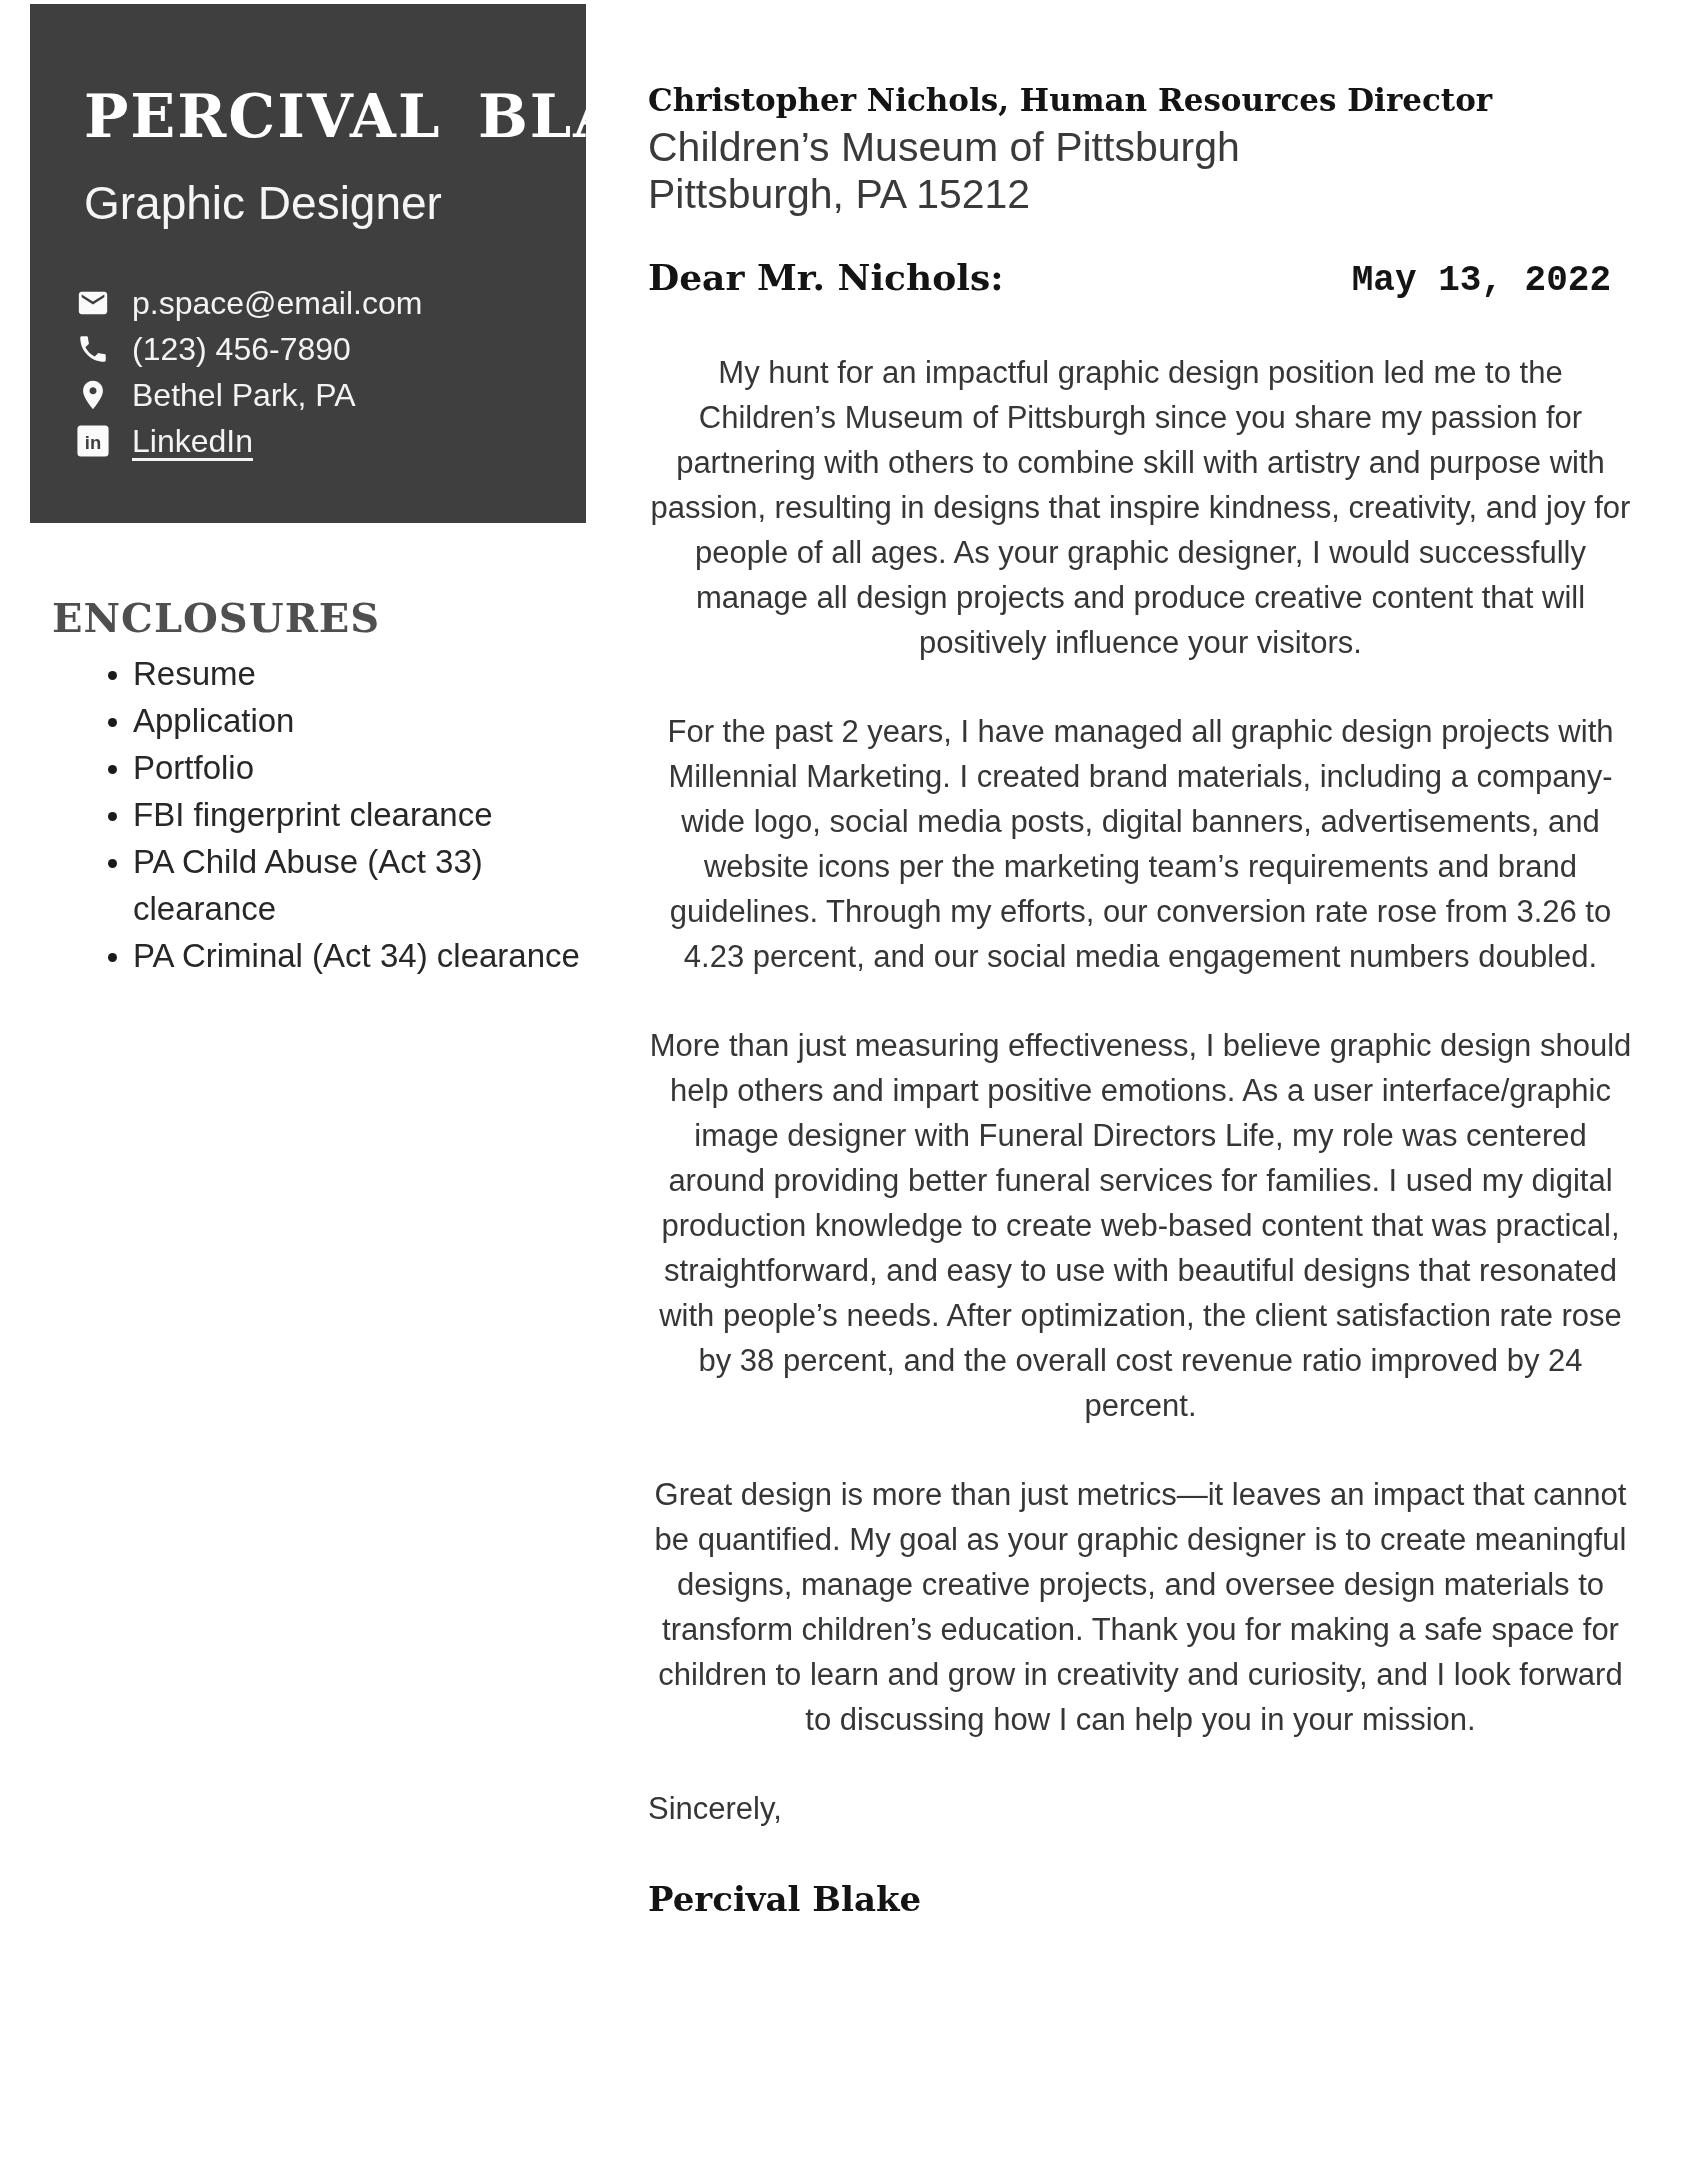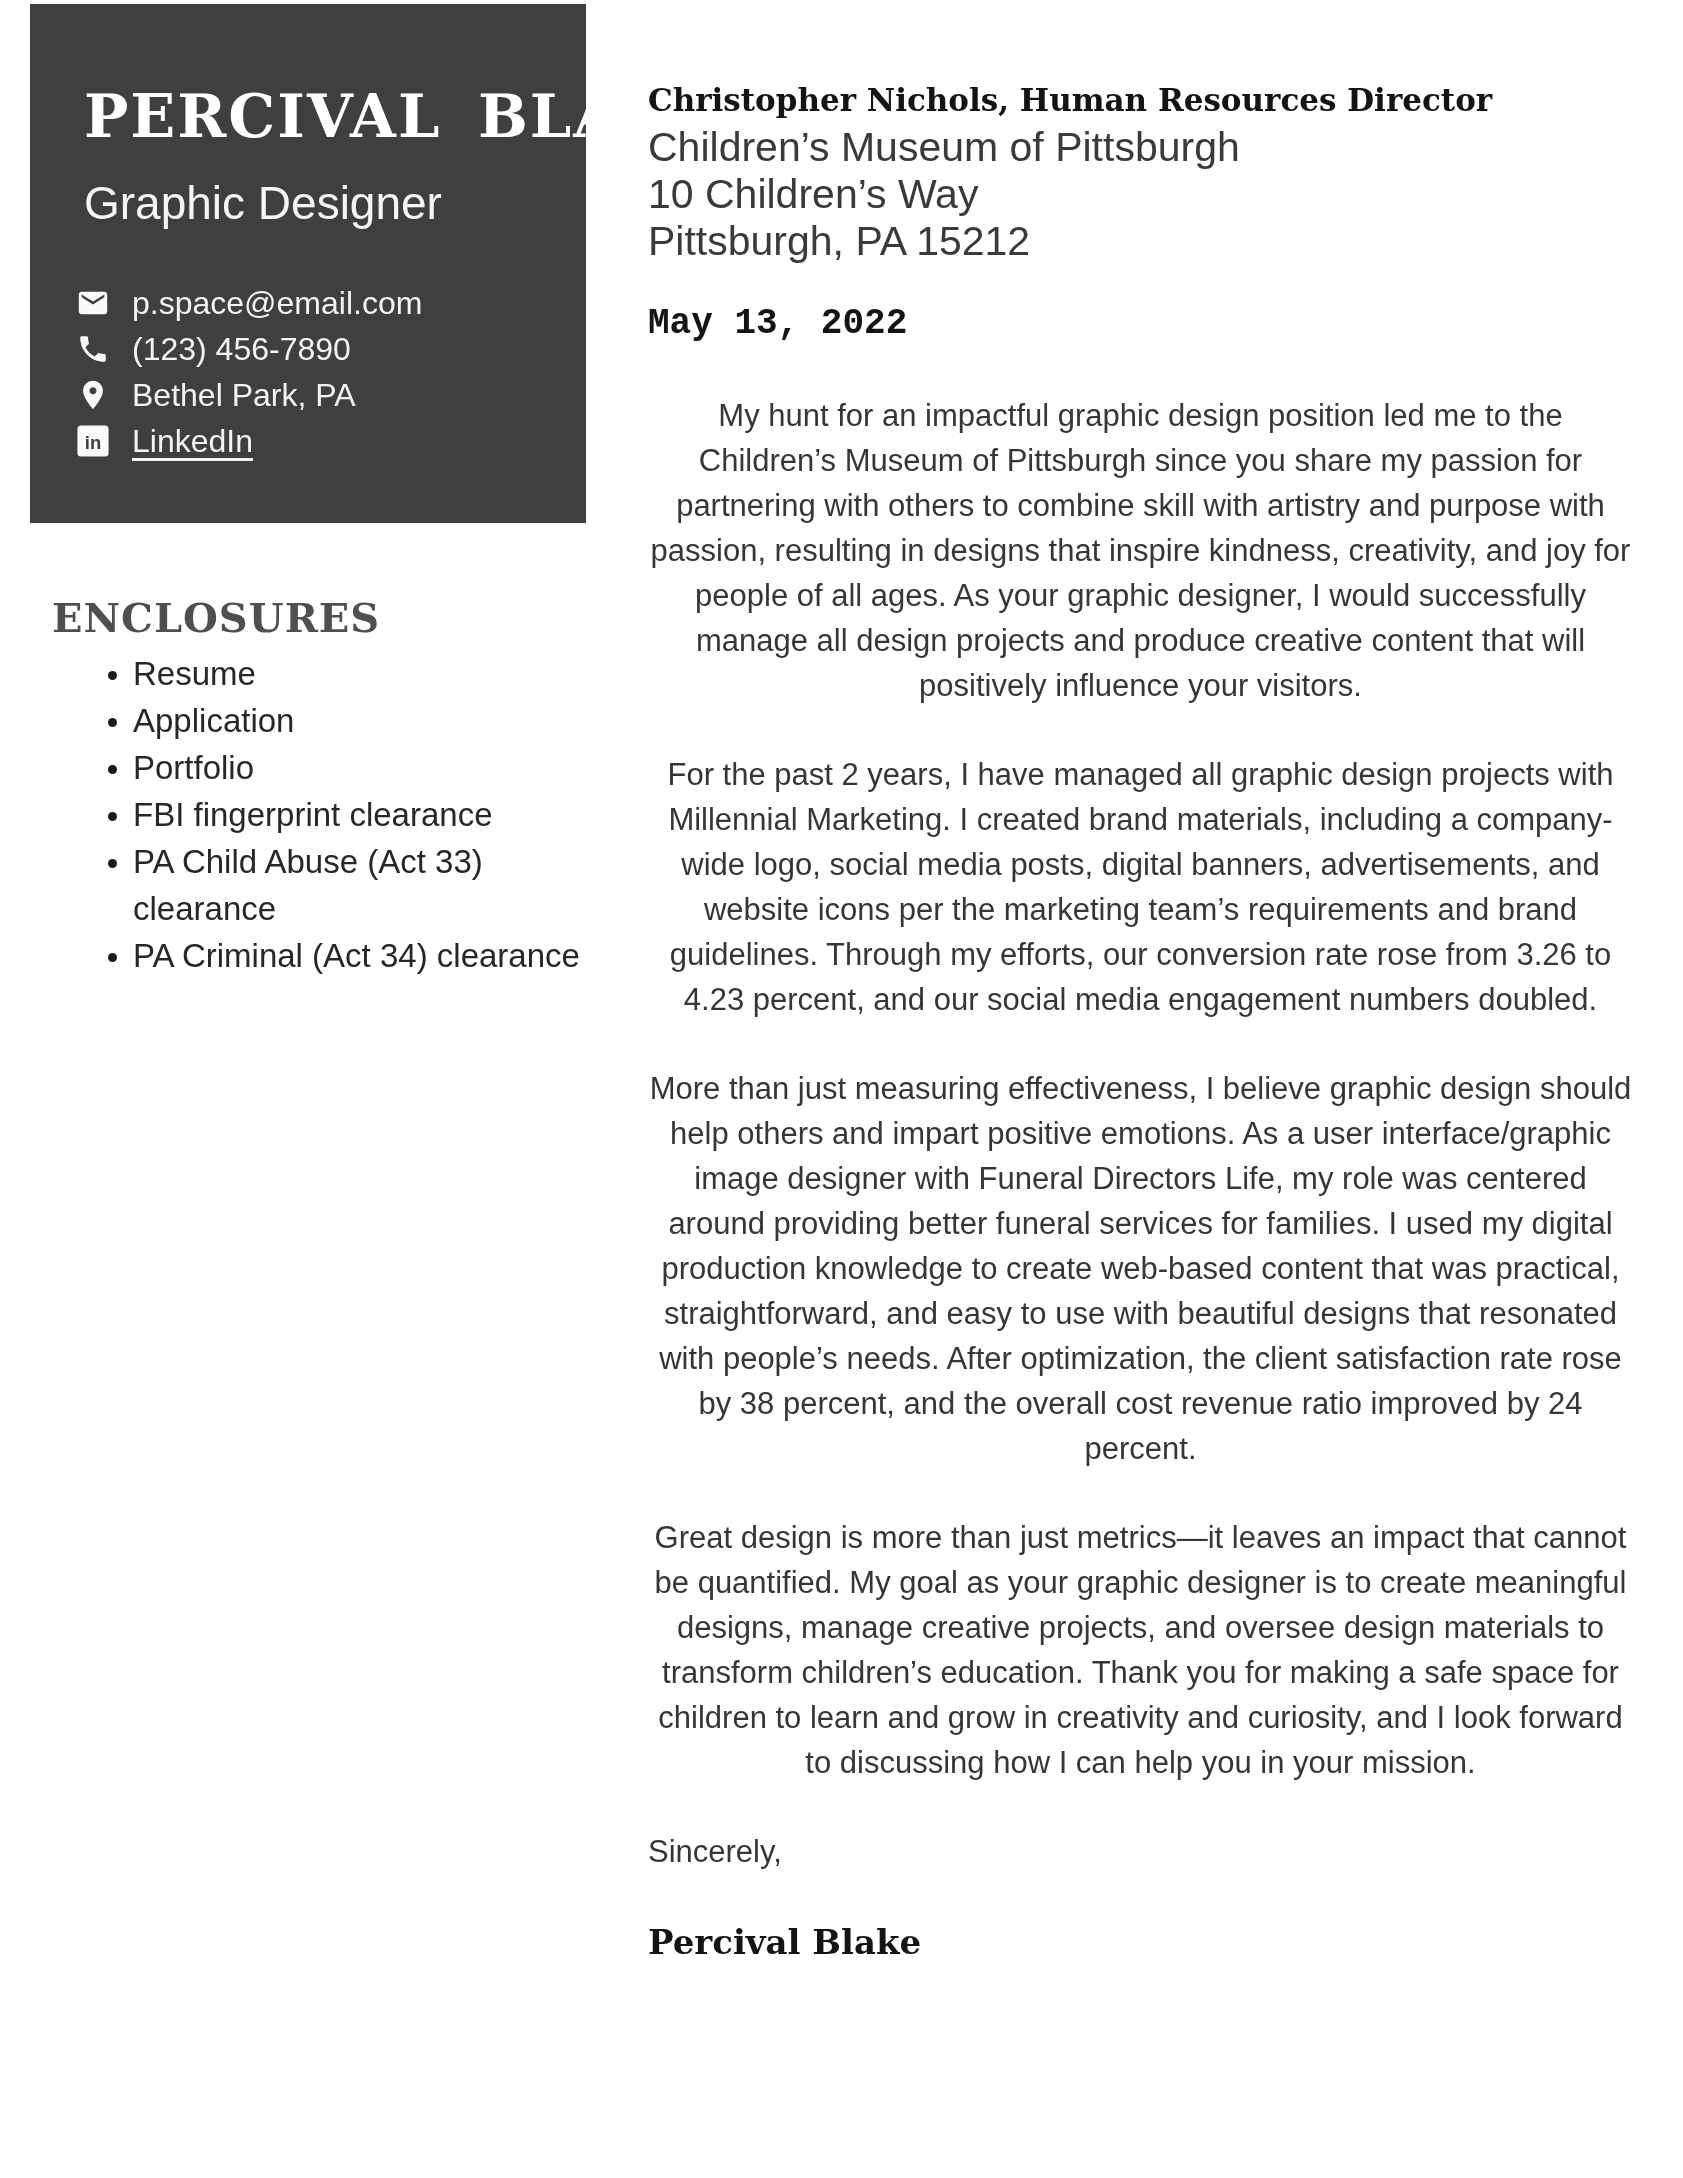--- a/index.html
+++ b/index.html
@@ -121,25 +121,25 @@
       <li>PA Child Abuse (Act 33) clearance</li>
       <li>PA Criminal (Act 34) clearance</li>
     </ul>
   </section>
 
   <main class="letter">
 
     <div class="recipient-block">
       <div class="recipient-name">Christopher Nichols, Human Resources Director</div>
       <div class="recipient-line">Children’s Museum of Pittsburgh</div>
-      <div class="recipient-line">10 Children’s Way</div>
       <div class="recipient-line">Pittsburgh, PA 15212</div>
     </div>
 
     <div class="salutation-row">
+      <span class="salutation">Dear Mr. Nichols:</span>
       <span class="letter-date">May 13, 2022</span>
     </div>
 
     <p class="body-par">My hunt for an impactful graphic design position led me to the Children’s Museum of Pittsburgh since you share my passion for partnering with others to combine skill with artistry and purpose with passion, resulting in designs that inspire kindness, creativity, and joy for people of all ages. As your graphic designer, I would successfully manage all design projects and produce creative content that will positively influence your visitors.</p>
     <p class="body-par">For the past 2 years, I have managed all graphic design projects with Millennial Marketing. I created brand materials, including a company-wide logo, social media posts, digital banners, advertisements, and website icons per the marketing team’s requirements and brand guidelines. Through my efforts, our conversion rate rose from 3.26 to 4.23 percent, and our social media engagement numbers doubled.</p>
     <p class="body-par">More than just measuring effectiveness, I believe graphic design should help others and impart positive emotions. As a user interface/graphic image designer with Funeral Directors Life, my role was centered around providing better funeral services for families. I used my digital production knowledge to create web-based content that was practical, straightforward, and easy to use with beautiful designs that resonated with people’s needs. After optimization, the client satisfaction rate rose by 38 percent, and the overall cost revenue ratio improved by 24 percent.</p>
     <p class="body-par">Great design is more than just metrics—it leaves an impact that cannot be quantified. My goal as your graphic designer is to create meaningful designs, manage creative projects, and oversee design materials to transform children’s education. Thank you for making a safe space for children to learn and grow in creativity and curiosity, and I look forward to discussing how I can help you in your mission.</p>
 
     <div class="closing">Sincerely,</div>
     <div class="signature">Percival Blake</div>

